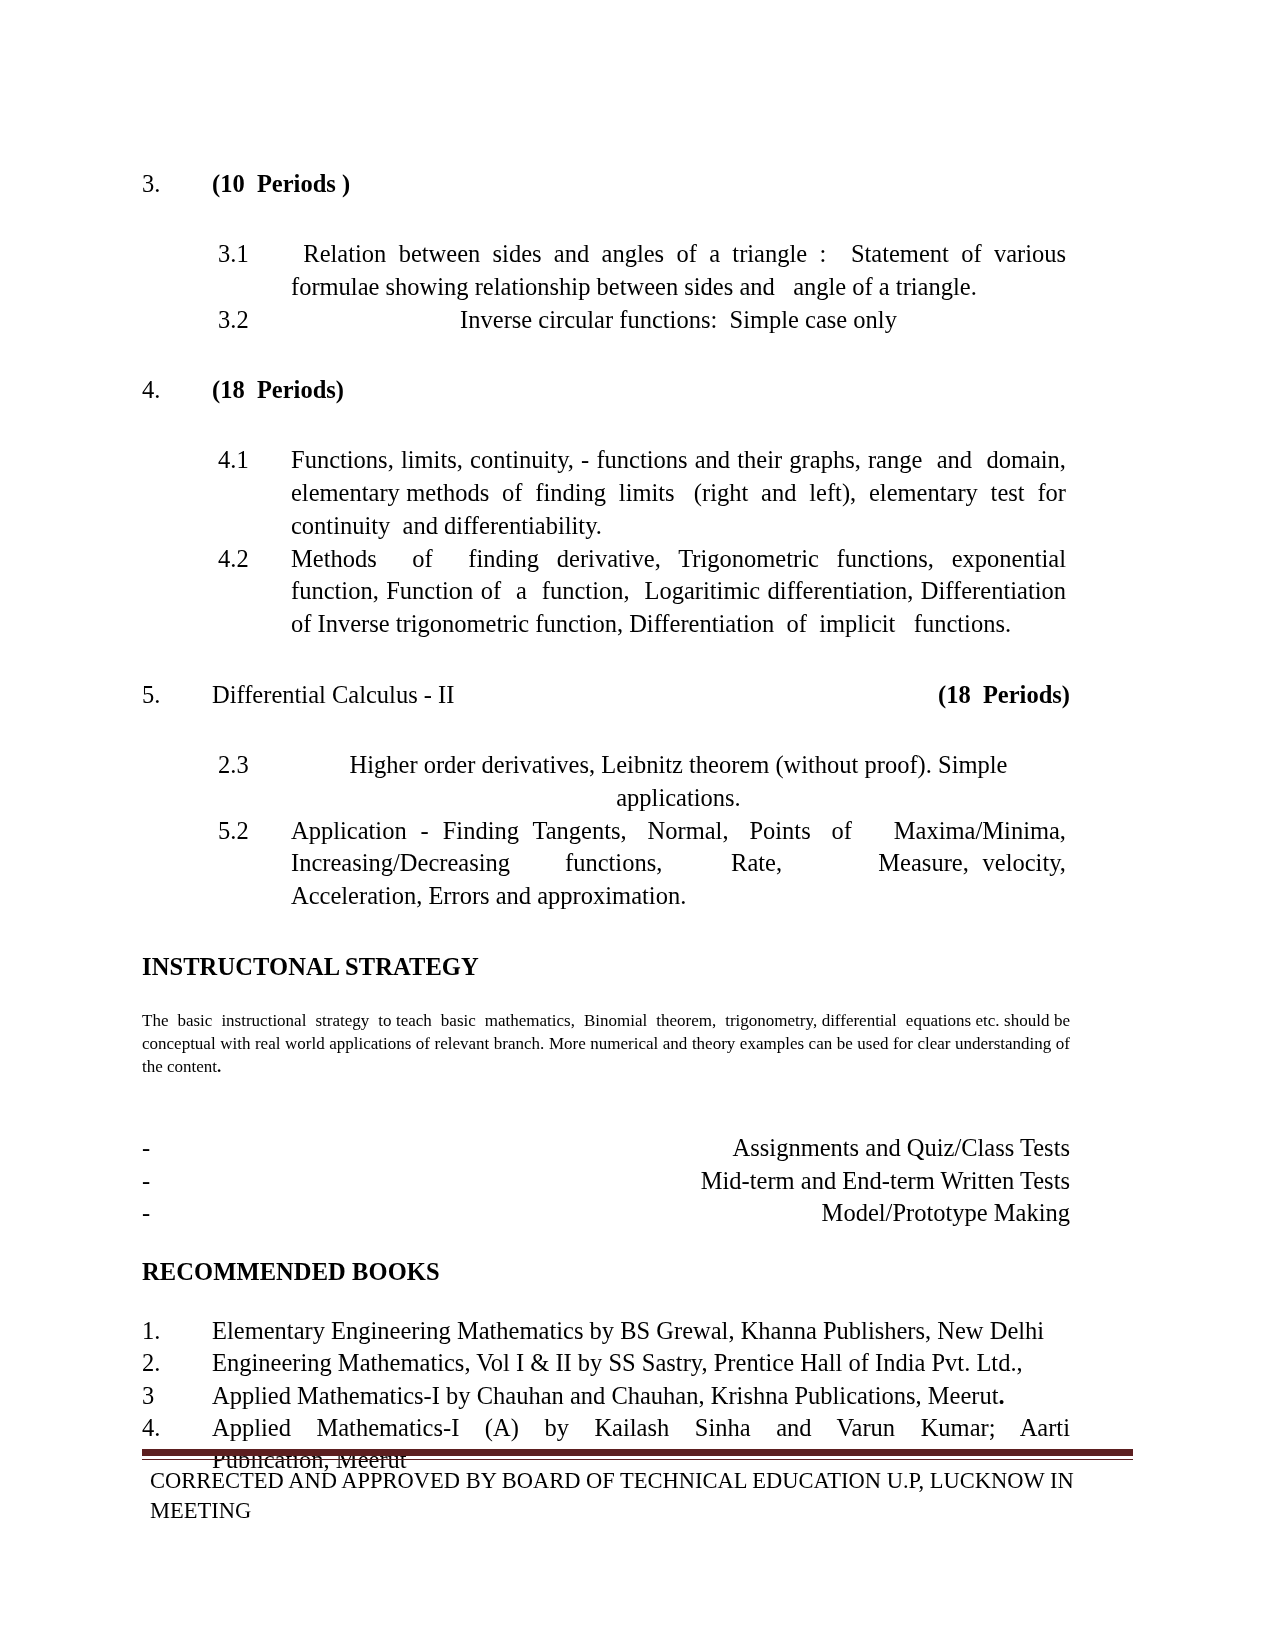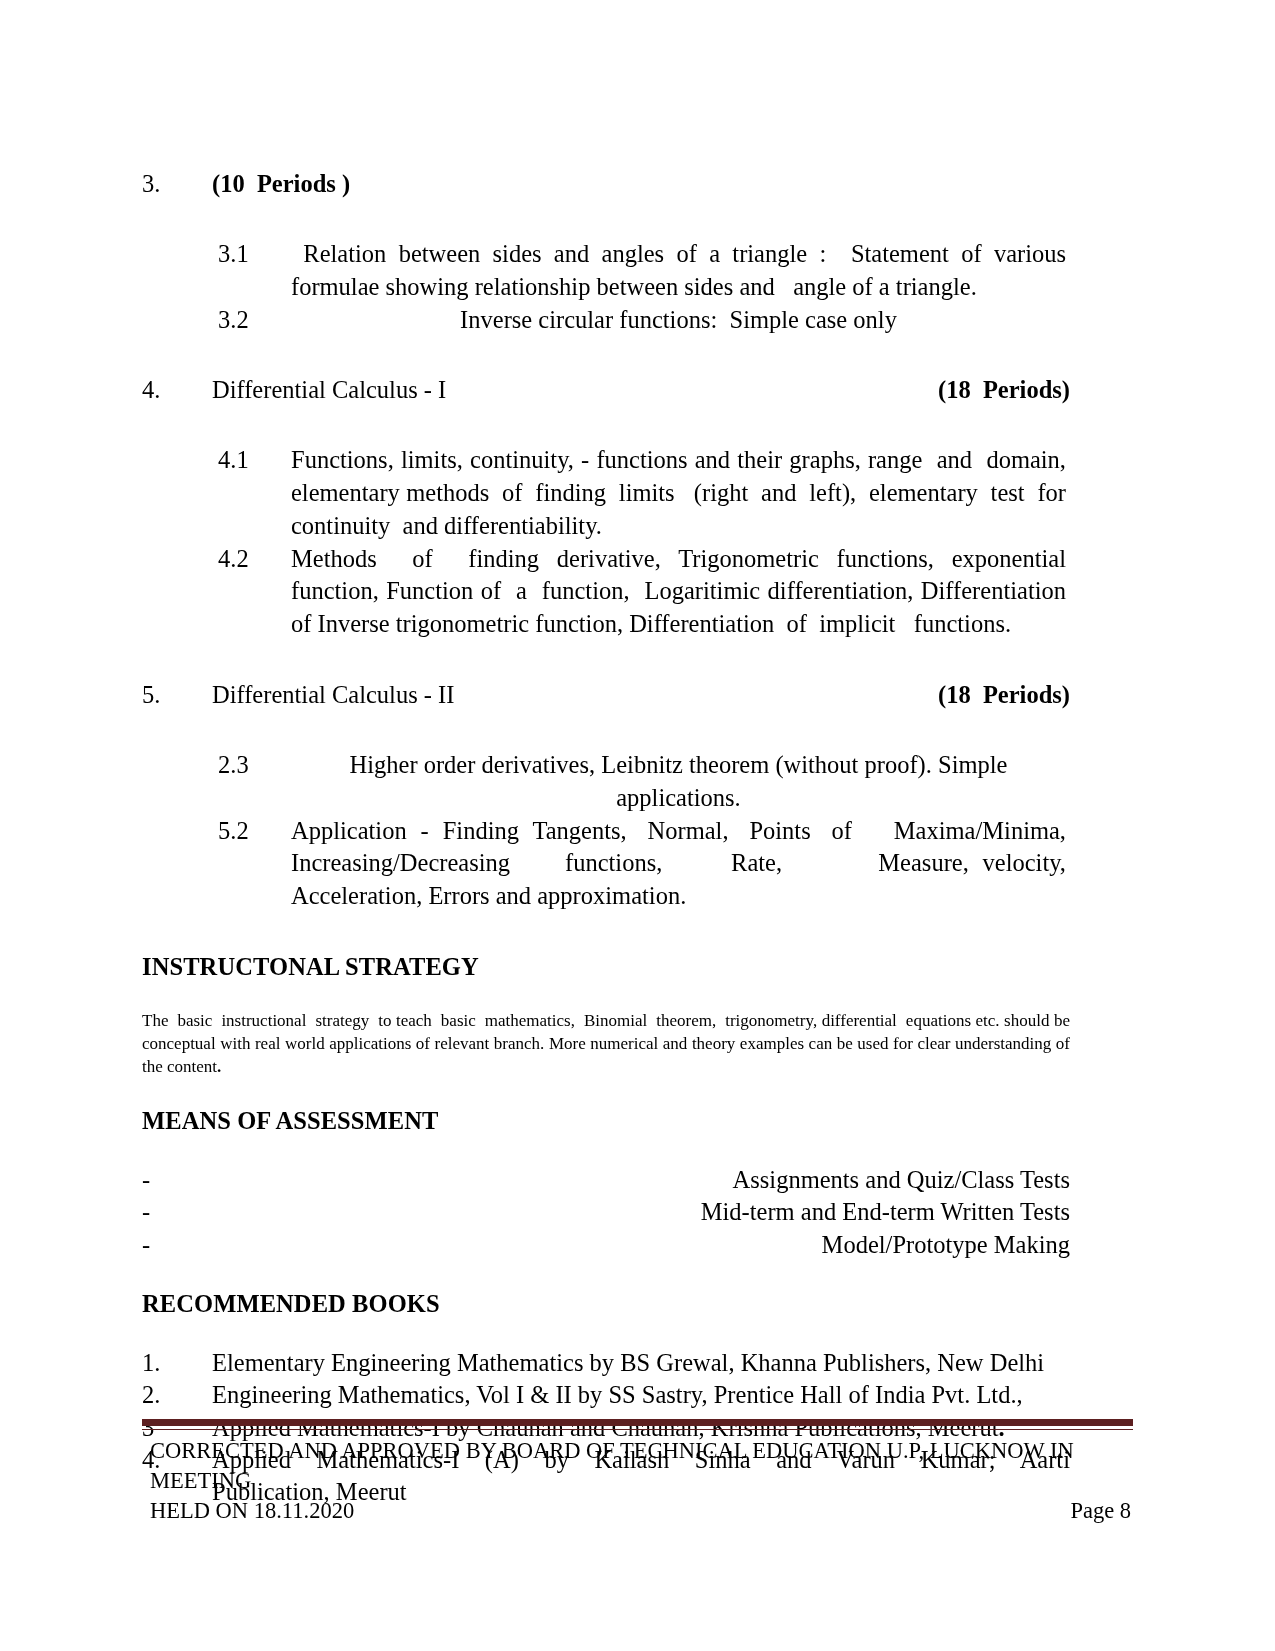--- a/index.html
+++ b/index.html
@@ -182,21 +182,20 @@
       <div class="sub-row">
         <span class="sub-num">3.2</span>
         <span class="sub-text nojust">Inverse circular functions:  Simple case only</span>
       </div>
     </div>
 
     <div class="gap-l"></div>
 
     <div class="section-row">
       <span class="section-num">4.</span>
-      <span class="section-title">Differential Calculus - I</span>
       <span class="section-periods">(18  Periods)</span>
     </div>
 
     <div class="gap-l"></div>
 
     <div class="sub-list">
       <div class="sub-row">
         <span class="sub-num">4.1</span>
         <span class="sub-text">Functions, limits, continuity, - functions and their graphs, range  and  domain, elementary methods  of  finding  limits   (right  and  left),  elementary  test  for continuity  and differentiability.</span>
       </div>
@@ -230,21 +229,20 @@
     <div class="gap-l"></div>
 
     <div class="heading">INSTRUCTONAL STRATEGY</div>
 
     <div class="gap-m"></div>
 
     <p class="body-para"><span>The  basic  instructional  strategy  to teach  basic  mathematics,  Binomial  theorem,  trigonometry, differential  equations etc. should be conceptual with real world applications of relevant branch. More numerical and theory examples can be used for clear understanding of the content</span><span class="tail-bold">.</span></p>
 
     <div class="gap-m"></div>
 
-    <div class="heading">MEANS OF ASSESSMENT</div>
 
     <div class="gap-m"></div>
 
     <div>
       <div class="dash-row">
         <span class="dash-mark">-</span>
         <span class="dash-text">Assignments and Quiz/Class Tests</span>
       </div>
       <div class="dash-row">
         <span class="dash-mark">-</span>
@@ -281,20 +279,16 @@
       </div>
     </div>
 
   </div>
 
   <div class="footer">
     <div class="footer-rule-thick"></div>
     <div class="footer-rule-thin"></div>
     <div class="footer-text">
       <div>CORRECTED AND APPROVED BY BOARD OF TECHNICAL EDUCATION U.P, LUCKNOW IN MEETING</div>
-      <div class="footer-line2">
-        <span>HELD ON 18.11.2020</span>
-        <span class="footer-page">Page 8</span>
-      </div>
     </div>
   </div>
 
 </div>
 
 </body></html>

